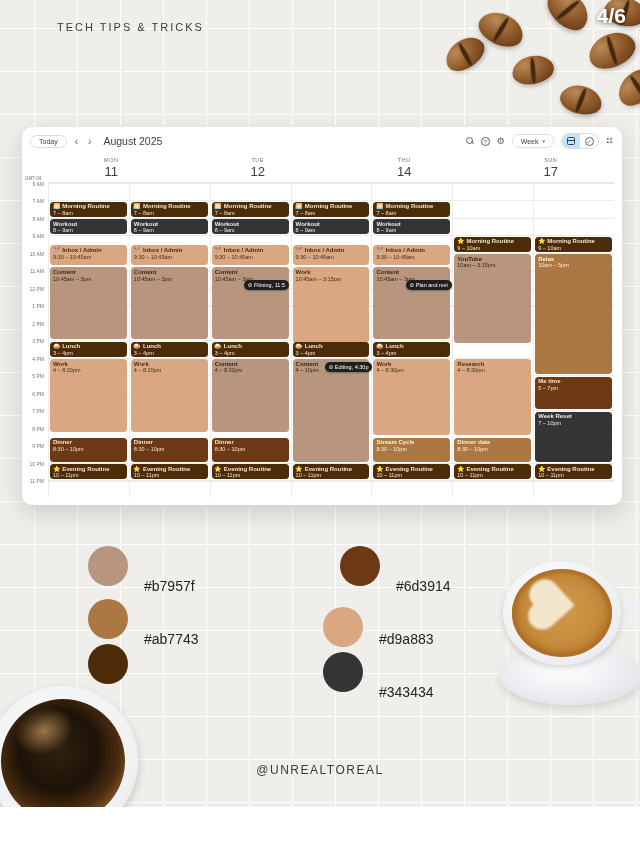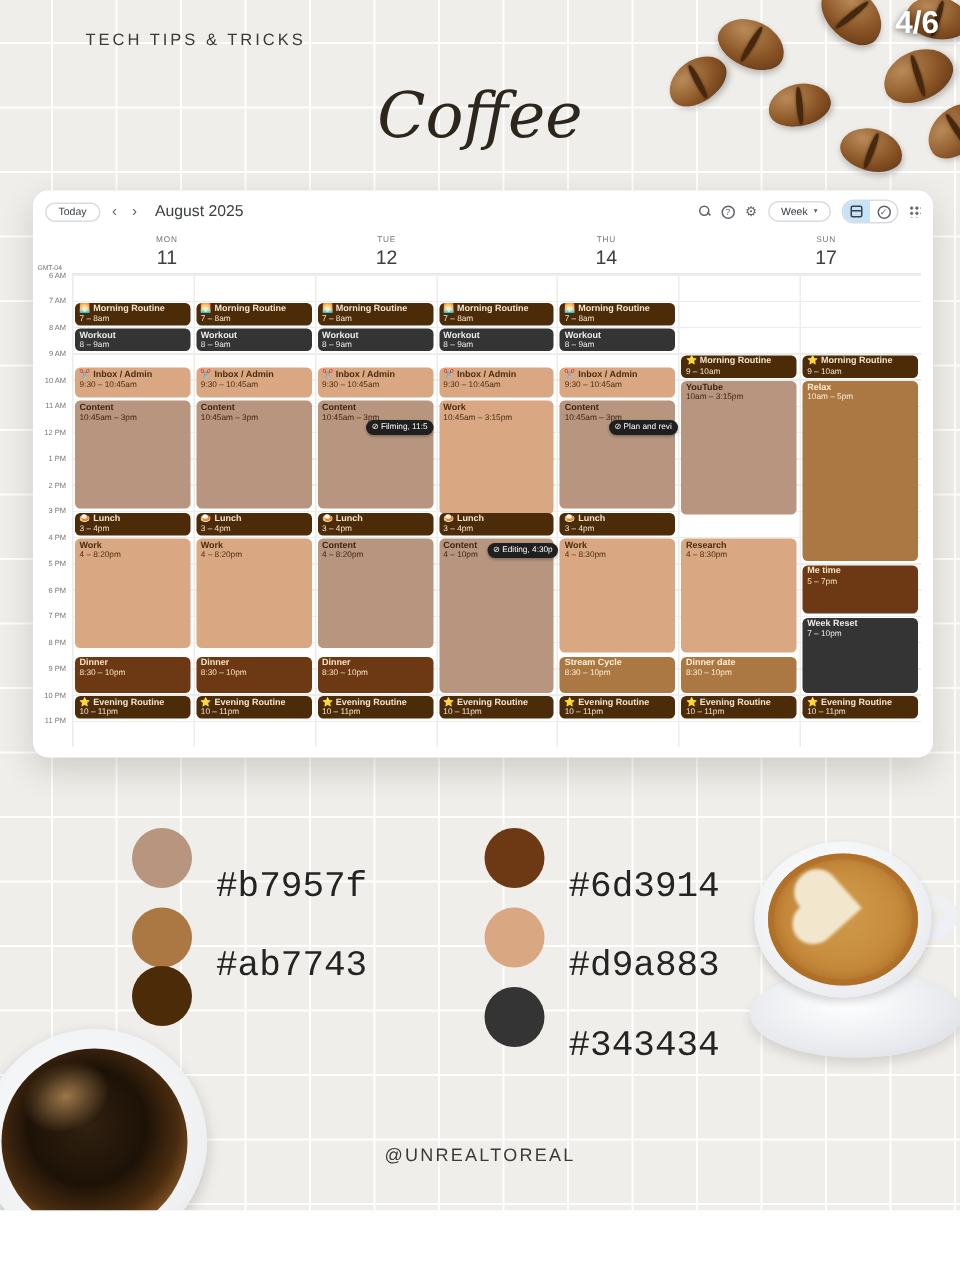--- a/index.html
+++ b/index.html
@@ -64,21 +64,21 @@
   .ev { position:absolute; left:1px; right:2px; border-radius:3.5px; padding:1.5px 3px; overflow:hidden; line-height:1.15; }
   .ev .t1 { font-size:6px; font-weight:bold; white-space:nowrap; }
   .ev .t2 { font-size:5.5px; white-space:nowrap; }
   .task-chip { position:absolute; background:#1f1f1f; color:#fff; border-radius:6px; padding:2px 4px;
     font-size:5.5px; white-space:nowrap; z-index:4; box-shadow:0 1px 2px rgba(0,0,0,.3); }
 
   
   .palette { position:absolute; left:88px; top:538px; width:360px; }
   .sw-item { position:absolute; display:flex; align-items:center; gap:16px; }
   .sw-dot { width:40px; height:40px; border-radius:50%; }
-  .sw-hex { font-size:24px; color:#242424; font-family:Liberation Mono, monospace;margin-top:40px; }
+  .sw-hex { font-size:14px; color:#242424; font-family:Liberation Sans, sans-serif;margin-top:40px; }
 
   
   .latte { position:absolute; left:497px; top:545px; width:150px; height:180px; z-index:1; }
   .latte .saucer { position:absolute; left:3px; top:102px; width:142px; height:58px; border-radius:50%;
     background:radial-gradient(ellipse at 45% 38%, #ffffff, #e8eaee 62%, #d4d8de 100%); box-shadow:0 4px 8px rgba(0,0,0,.12); }
   .latte .handle { position:absolute; left:106px; top:52px; width:36px; height:30px; border:9px solid #eef0f3; border-radius:50%; transform:rotate(-18deg); }
   .latte .cup { position:absolute; left:6px; top:16px; width:118px; height:104px; border-radius:50%;
     background:radial-gradient(ellipse at 42% 35%, #ffffff, #eceef1 70%, #d9dde2 100%); box-shadow:0 3px 6px rgba(0,0,0,.15); }
   .latte .coffee { position:absolute; left:15px; top:24px; width:100px; height:88px; border-radius:50%;
     background:radial-gradient(ellipse at 50% 45%, #cf9a4b 0%, #c78b3c 55%, #b06c24 100%);
@@ -109,21 +109,20 @@
   .dot.norm { width:10px; height:10px; }
   .dot.active { width:13px; height:13px; background:#141414; }
 </style>
 </head>
 <body>
 
 <div class="page">
 
   <div class="brand">TECH TIPS &amp; TRICKS</div>
   <div class="page-num">4/6</div>
-  <div class="title">Coffee</div>
 
   <div>
     <div class="bean" style="left:444px; top:40px; transform:rotate(-35deg);"></div>
     <div class="bean" style="left:478px; top:14px; transform:rotate(24deg); width:46px; height:31px;"></div>
     <div class="bean" style="left:512px; top:56px; transform:rotate(-12deg);"></div>
     <div class="bean" style="left:545px; top:-6px; transform:rotate(44deg); width:46px; height:32px;"></div>
     <div class="bean" style="left:604px; top:-2px; transform:rotate(10deg);"></div>
     <div class="bean" style="left:588px; top:34px; transform:rotate(-24deg); width:48px; height:33px;"></div>
     <div class="bean" style="left:560px; top:86px; transform:rotate(14deg);"></div>
     <div class="bean" style="left:616px; top:72px; transform:rotate(-40deg); width:44px; height:30px;"></div>
@@ -412,29 +411,29 @@
           <div class="task-chip" style="left: 357.6px; top: 97.375px;">⊘ Plan and revi</div>
         </div>
     </div>
   </div>
 
   <div class="palette">
       <div class="sw-item" style="left: 0px; top: 0px;">
         <div class="sw-dot" style="background: rgb(183, 149, 127);"></div>
         <div class="sw-hex">#b7957f</div>
       </div>
-      <div class="sw-item" style="left: 235px; top: 0px;">
+      <div class="sw-item" style="left: 252px; top: 0px;">
         <div class="sw-dot" style="background: rgb(109, 57, 20);"></div>
         <div class="sw-hex">#6d3914</div>
       </div>
       <div class="sw-item" style="left: 0px; top: 53px;">
         <div class="sw-dot" style="background: rgb(171, 119, 67);"></div>
         <div class="sw-hex">#ab7743</div>
       </div>
-      <div class="sw-item" style="left: 235px; top: 53px;">
+      <div class="sw-item" style="left: 235px; top: 53px; align-items: flex-end;">
         <div class="sw-dot" style="background: rgb(217, 168, 131);"></div>
         <div class="sw-hex">#d9a883</div>
       </div>
       <div class="sw-item" style="left: 0px; top: 106px;">
         <div class="sw-dot" style="background: rgb(76, 43, 8);"></div>
       </div>
       <div class="sw-item" style="left: 235px; top: 106px;">
         <div class="sw-dot" style="background: rgb(52, 52, 52);"></div>
         <div class="sw-hex">#343434</div>
       </div>

